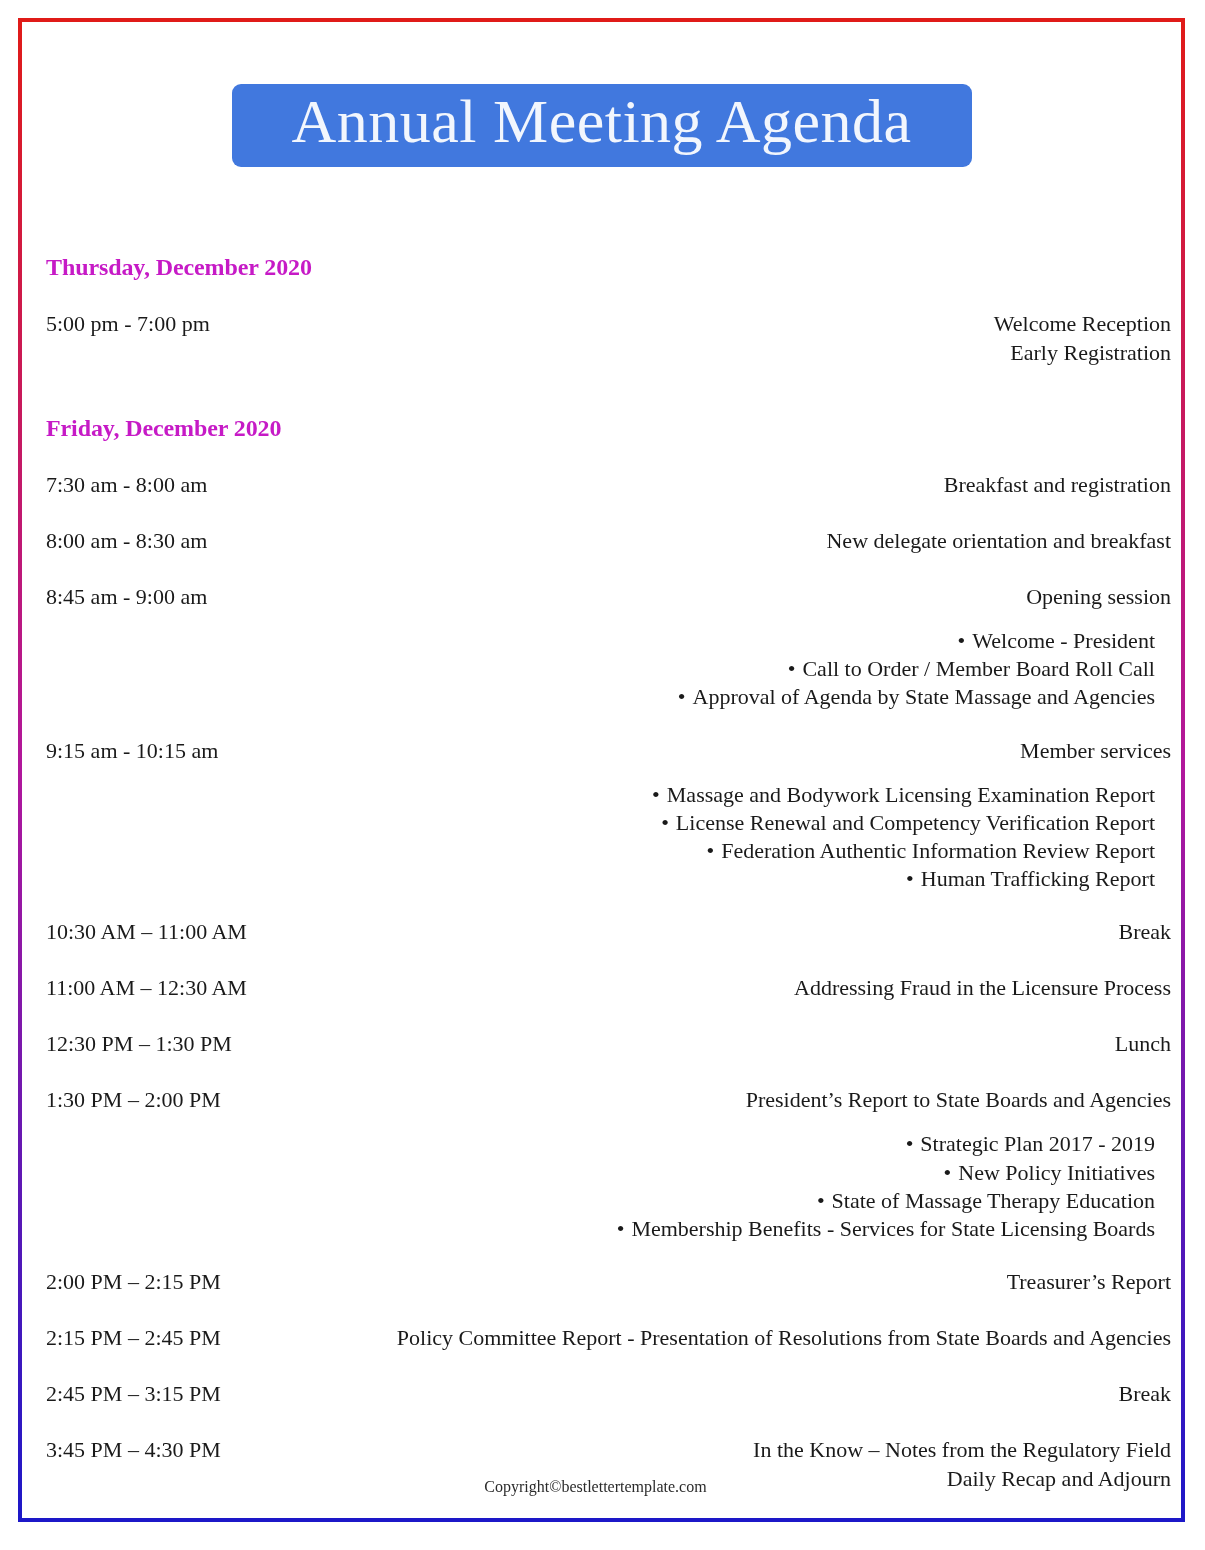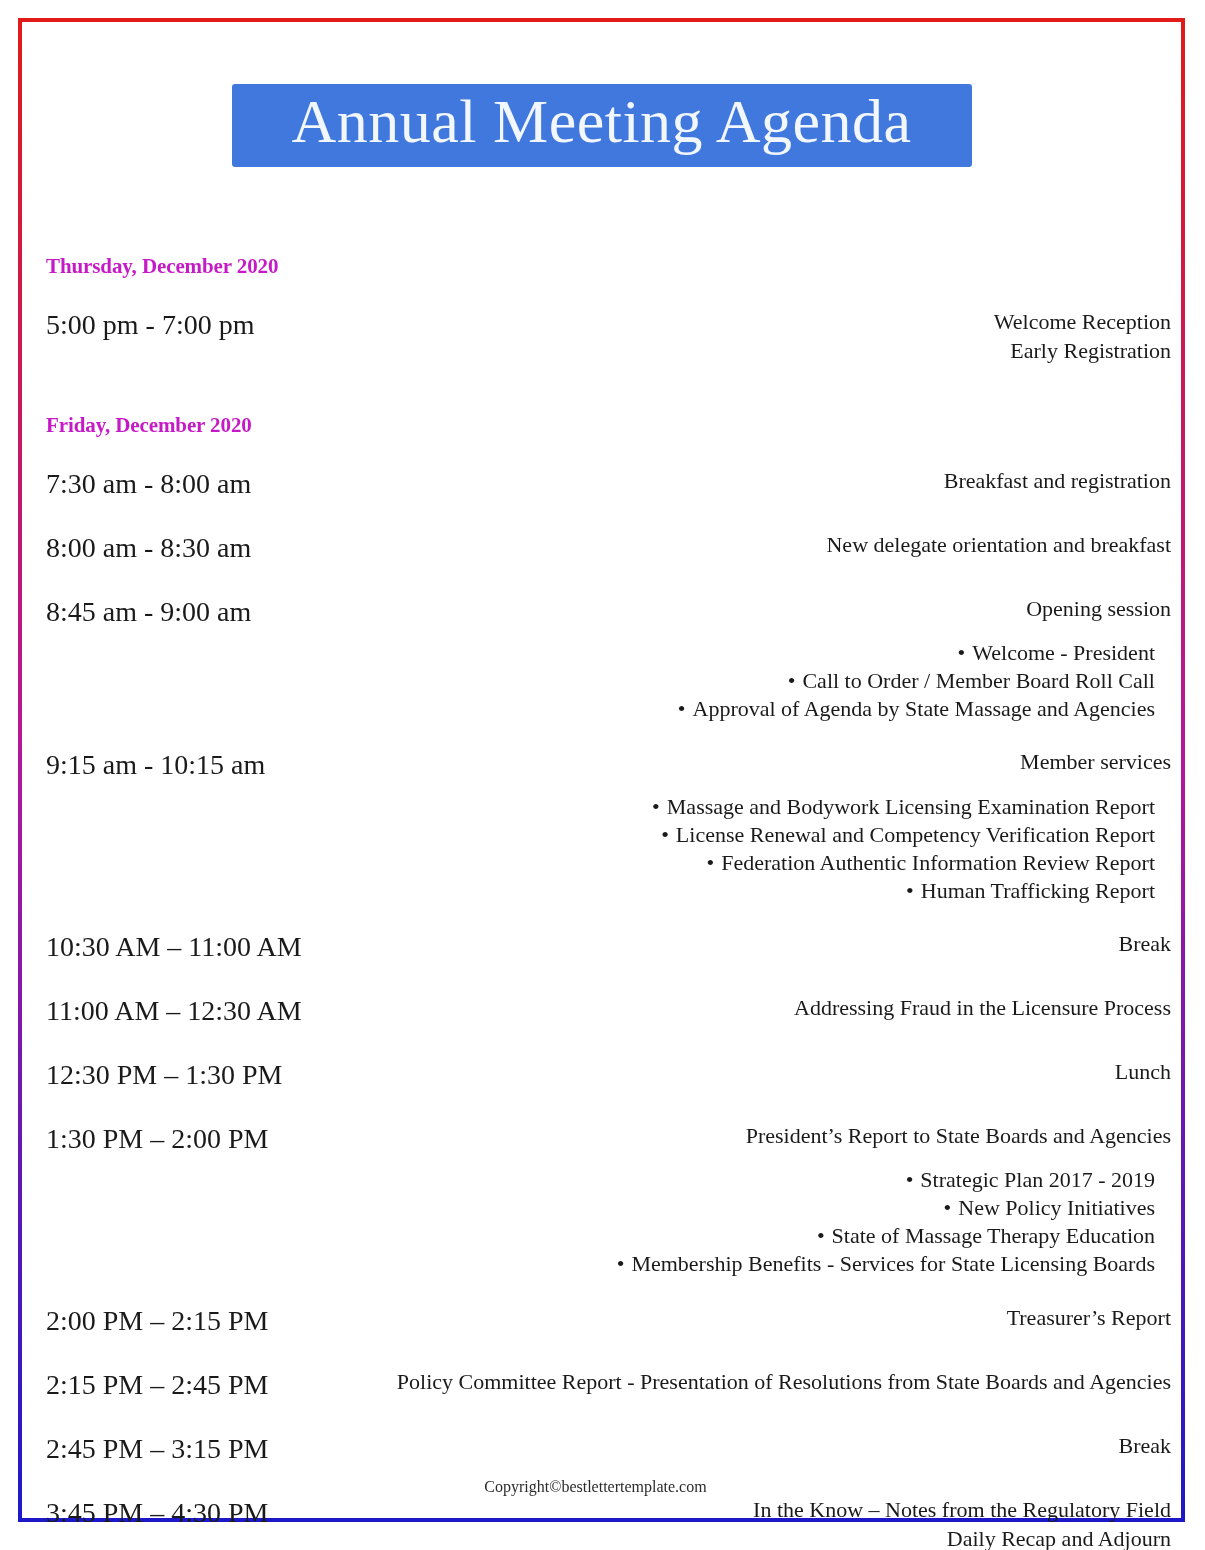--- a/index.html
+++ b/index.html
@@ -40,21 +40,21 @@
   #title-banner-wrap {
     position: absolute;
     left: 0;
     right: 0;
     top: 62px;
     display: flex;
     justify-content: center;
   }
   #title-banner {
     background: #4178de;
-    border-radius: 3px;
+    border-radius: 9px;
     padding: 4px 20px 12px 20px;
     width: 700px;
     text-align: center;
   }
   #title-text {
     color: #f2f6fd;
     font-family: "Liberation Serif", "DejaVu Serif", serif;
     font-size: 62px;
     line-height: 1.08;
     font-weight: 400;
@@ -66,39 +66,39 @@
   #agenda {
     position: absolute;
     left: 24px;
     right: 10px;
     top: 232px;
   }
 
   .day-header {
     color: #c61ac6;
     font-weight: bold;
-    font-size: 21px;
+    font-size: 24px;
     letter-spacing: -0.1px;
     margin: 0 0 28px 0;
   }
   .day-header.second { margin-top: 48px; }
 
   .day-block { margin: 0; }
 
   .row {
     display: flex;
     align-items: flex-start;
     margin-bottom: 27px;
   }
   .row.tight { margin-bottom: 8px; }
 
   .row-time {
     width: 248px;
     flex: 0 0 248px;
-    font-size: 28px;
+    font-size: 22px;
     line-height: 1.32;
     white-space: nowrap;
   }
   .row-desc {
     flex: 1 1 auto;
     font-size: 22px;
     line-height: 1.32;
     text-align: right;
   }
   .desc-line { white-space: nowrap; }

